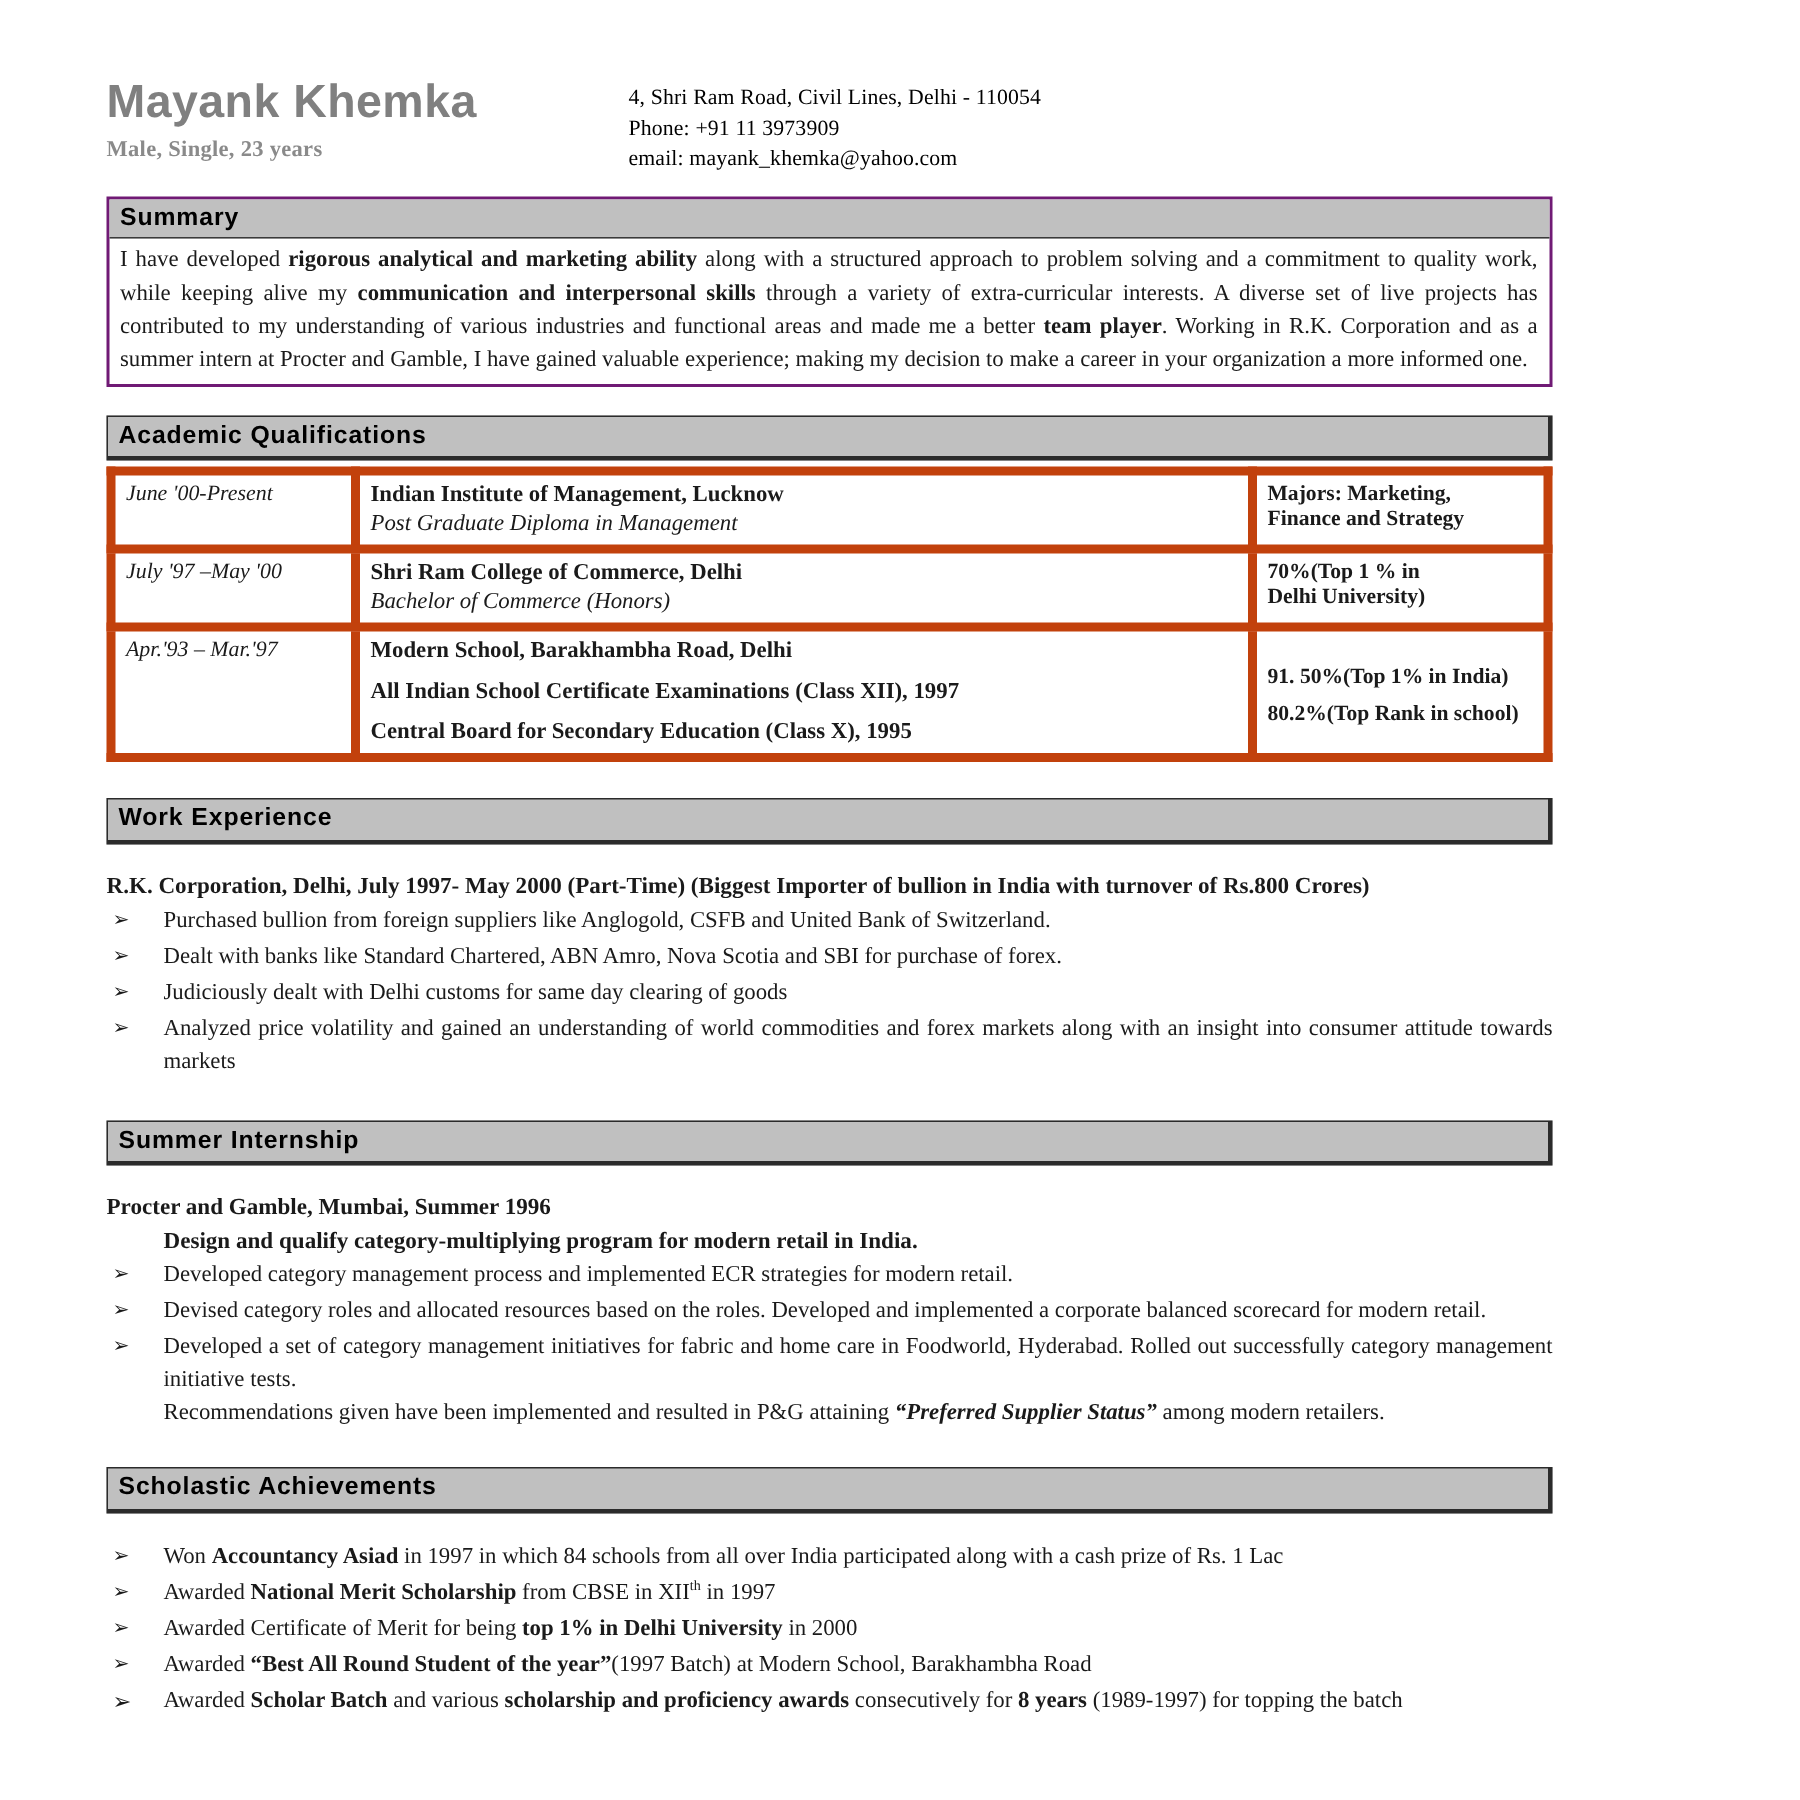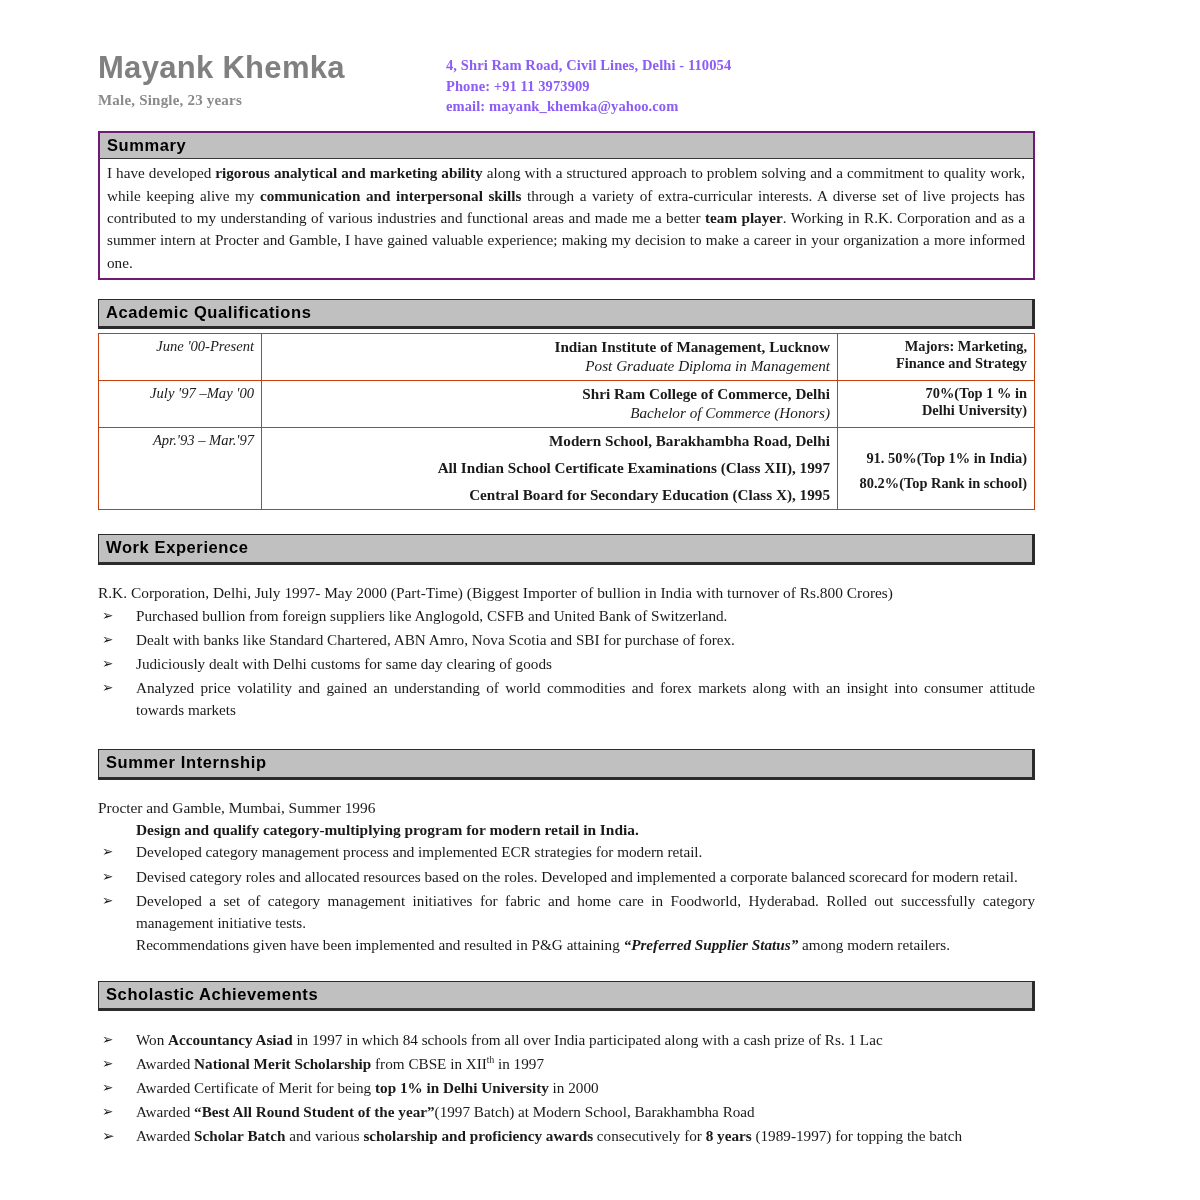--- a/index.html
+++ b/index.html
@@ -10,21 +10,21 @@
     background: #ffffff;
     font-family: "Liberation Serif", "DejaVu Serif", serif;
     color: #1a1a1a;
     overflow: hidden;
   }
 
   .page {
     position: relative;
     width: 1200px;
     height: 1200px;
-    padding: 40px 165px 0 98px;
+    padding: 40px 165px 0 71px;
   }
 
   
   .hdr {
     display: flex;
     align-items: flex-start;
     padding-top: 12px;
     margin-bottom: 14px;
   }
   .hdr-left { width: 348px; flex: 0 0 348px; }
@@ -41,22 +41,22 @@
     font-family: "Liberation Serif", "DejaVu Serif", serif;
     font-size: 15px;
     font-weight: bold;
     color: #8a8a8a;
     margin-top: 7px;
     letter-spacing: 0.2px;
   }
   .hdr-right {
     flex: 1 1 auto;
     font-size: 14.5px;
-    font-weight: bold;
-    color: #8b5cf6;
+    font-weight: normal;
+    color: #000000;
     line-height: 1.42;
     padding-top: 3px;
     letter-spacing: 0.1px;
   }
 
   
   .sec-bar {
     background: #c0c0c0;
     border: 1px solid #2b2b2b;
     border-right-width: 3px;
@@ -90,43 +90,42 @@
 
   
   .acad-wrap { margin-bottom: 24px; }
   .acad-wrap .sec-bar { margin-bottom: 4px; }
   table.acad {
     width: 100%;
     border-collapse: collapse;
     table-layout: fixed;
   }
   table.acad td {
-    border: 1px solid #c2410c;
+    border: 6px solid #c2410c;
     vertical-align: top;
     padding: 4px 7px 5px 7px;
-    text-align: right;
   }
   td.c-date  { width: 163px; font-size: 14.6px; font-style: italic; }
   td.c-inst  { width: auto;  font-size: 15.2px; }
   td.c-score { width: 197px; font-size: 14.4px; font-weight: bold; text-align: left; padding-left: 11px; margin-left: 28px; }
   .inst-name { font-weight: bold; }
   .inst-sub  { font-style: italic; margin-top: 1px; }
   .inst-line { margin-top: 9px; font-weight: bold; }
   .score-pad { padding-top: 18px; }
   .score-gap { margin-top: 8px; }
   .row-tall td { padding-bottom: 14px; }
 
   
   .sec { margin-bottom: 10px; }
   .sec-gap { height: 18px; }
   .sec-gap-sm { height: 15px; }
 
   .job-title {
     font-size: 15.4px;
-    font-weight: normal;
+    font-weight: bold;
     line-height: 1.32;
     margin-bottom: 2px;
   }
   .sub-title {
     font-size: 15.4px;
     font-weight: bold;
     line-height: 1.32;
     margin-left: 38px;
     margin-bottom: 1px;
   }

